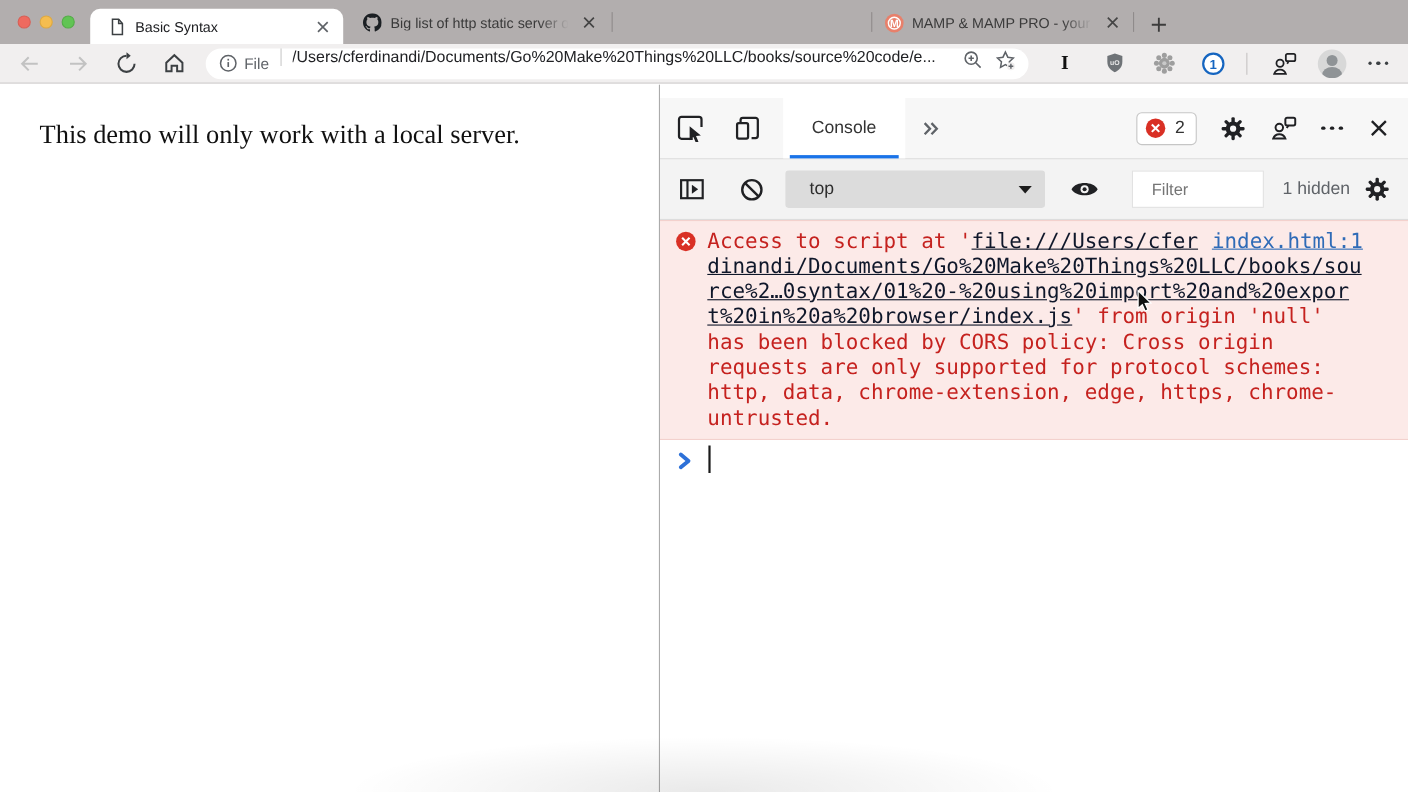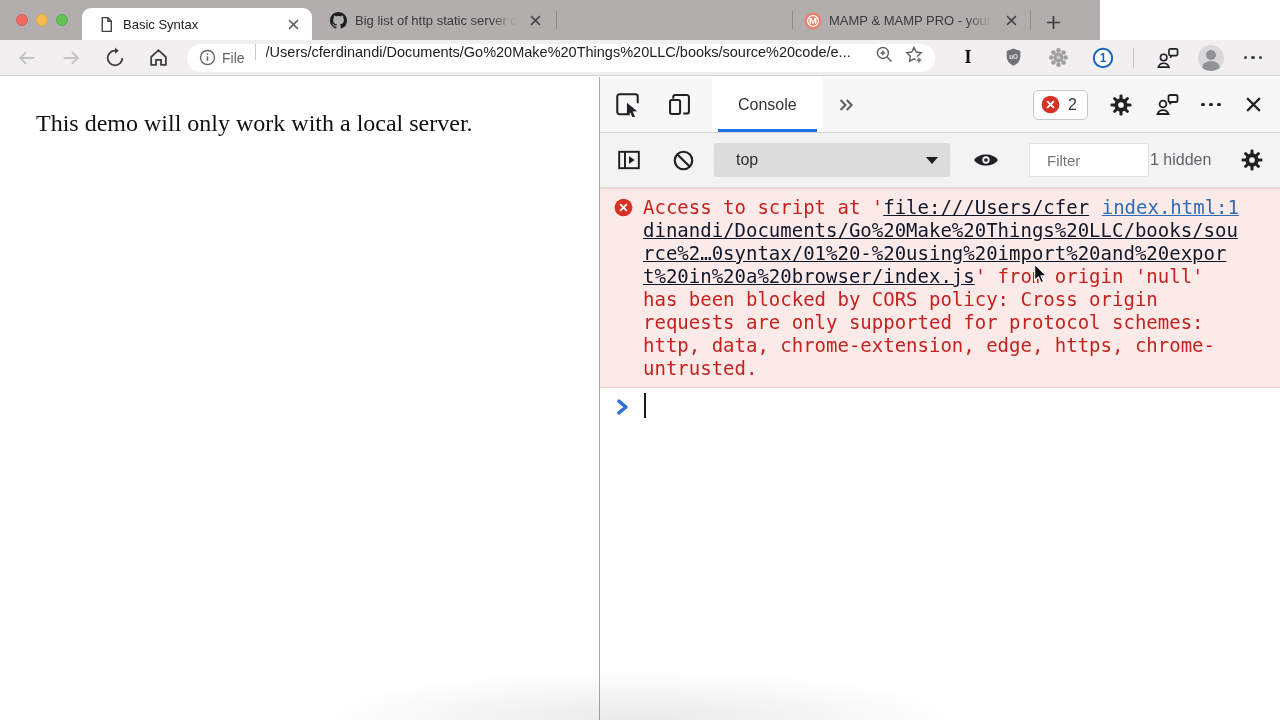--- a/index.html
+++ b/index.html
@@ -1,20 +1,20 @@
 <!DOCTYPE html>
 <html><head>
 <meta charset="utf-8">
 <style>
   * { margin:0; padding:0; box-sizing:border-box; }
   html,body { width:1280px; height:720px; overflow:hidden; }
   body { font-family:"Liberation Sans", sans-serif; background:#fff; position:relative; }
 
   
-  .tabstrip { position:absolute; left:0; top:0; width:1100px; height:40px; background:#b2aeae; }
+  .tabstrip { position:absolute; left:0; top:0; width:1280px; height:40px; background:#b2aeae; }
   .traffic { position:absolute; top:14px; left:16px; display:flex; gap:8px; }
   .traffic span { width:12px; height:12px; border-radius:50%; display:block; }
   .tl-close { background:#ee6a5f; border:1px solid #d95f55;}
   .tl-min   { background:#f5bd4f; border:1px solid #dfa940;}
   .tl-zoom  { background:#61c454; border:1px solid #54ad48;}
   .tab { position:absolute; top:0; height:40px; display:flex; align-items:center; font-size:13px; color:#3a3a3a; }
   .tab.active { top:8px; height:32px; background:#fff; border-radius:9px 9px 0 0; color:#202124; }
   .tab .fav { width:17px; height:17px; flex:0 0 auto; margin-right:8px; }
   .tab .t-title { white-space:nowrap; overflow:hidden; flex:1 1 auto; }
   .tab .t-title.fade { -webkit-mask-image:linear-gradient(90deg,#000 82%,transparent 98%); mask-image:linear-gradient(90deg,#000 82%,transparent 98%); }
@@ -42,41 +42,41 @@
 
   
   .page { position:absolute; left:0; top:77px; width:599px; height:643px; background:#fff; font-family:"Liberation Serif", serif; font-size:24px; line-height:32px; color:#101010; }
   .page-inner { padding:30px 20px 0 36px; width:560px; }
   .page p.p2 { margin-top:27px; max-width:515px; }
   .page a { color:#542d8f; text-decoration:underline; }
   .v-divider { position:absolute; left:599px; top:77px; width:1px; height:643px; background:#ababab; }
 
   
   .devtools { position:absolute; left:600px; top:77px; width:680px; height:643px; background:#fff; }
-  .dt-row1 { height:56px; background:#f7f7f7; border-bottom:1px solid #d5d5d5; display:flex; align-items:center; }
+  .dt-row1 { height:56px; background:#f7f7f7; border-bottom:1px solid #d5d5d5; display:flex; align-items:center;margin-top:12px; }
   .dt-ic { width:30px; height:30px; display:flex; align-items:center; justify-content:center; flex:0 0 auto; }
   .ic-inspect { margin-left:12px; } .ic-device { margin-left:22px; }
   .dt-tab { margin-left:18px; height:55px; padding:0 26px; background:#fff; display:flex; align-items:center; font-size:16px; color:#333; position:relative; flex:0 0 auto; }
   .dt-tab .underline { position:absolute; left:6px; right:6px; bottom:0; height:3px; background:#1a73e8; }
   .ic-more-tabs { margin-left:8px; }
   .err-badge { margin-left:auto; height:30px; border:1px solid #c6c6c6; border-radius:5px; background:#fff; display:flex; align-items:center; padding:0 10px 0 7px; gap:8px; flex:0 0 auto; }
   .err-badge .cnt { font-size:16px; color:#333; }
   .ic-gear1 { margin-left:18px; } .ic-feedback1 { margin-left:16px; } .ic-dtdots { margin-left:14px; } .ic-dtclose { margin-left:12px; margin-right:12px; }
   .dt-dots { display:flex; gap:4.5px; }
   .dt-dots i { width:3.6px; height:3.6px; border-radius:50%; background:#202124; }
 
   .dt-row2 { height:55px; background:#f3f3f3; border-bottom:1px solid #ddd; display:flex; align-items:center; }
   .ic-sidebar { margin-left:14px; } .ic-ban { margin-left:24px; }
   .ctx-select { margin-left:16px; width:236px; height:34px; background:#dcdcdc; border-radius:3px; display:flex; align-items:center; padding:0 12px 0 22px; font-size:16px; color:#2d2d2d; flex:0 0 auto; }
   .ctx-select .tri { margin-left:auto; width:0; height:0; border-left:6px solid transparent; border-right:6px solid transparent; border-top:7px solid #1c1c1c; }
   .ic-eye { margin-left:21px; }
   .filter-box { margin-left:28px; width:120px; height:34px; background:#fff; border:1px solid #e2e2e2; flex:0 0 auto; display:flex; align-items:center; }
   .filter-box input { border:none; outline:none; width:100%; height:100%; font-size:15px; padding:0 0 0 17px; font-family:"Liberation Sans", sans-serif; color:#202124; background:transparent; }
   .filter-box input::placeholder { color:#757575; }
-  .hidden-lbl { margin-left:1px; font-size:16px; color:#5f6368; flex:0 0 auto; }
+  .hidden-lbl { margin-left:17px; font-size:16px; color:#5f6368; flex:0 0 auto; }
   .ic-gear2 { margin-left:auto; margin-right:13px; }
 
   
   .console-msg { position:relative; background:#fceae8; border-top:1px solid #f3d1cd; border-bottom:1px solid #f3d1cd; padding:7px 0 7px 0; min-height:198px; }
   .console-msg .err-ic { position:absolute; left:14px; top:9px; }
   .msg-text { margin-left:43px; width:596px; font-family:"DejaVu Sans Mono", monospace; font-size:19px; line-height:23px; color:#c5221f; word-wrap:break-word; }
   .msg-text .src-link { float:right; margin-left:10px; color:#2f6bb7; text-decoration:underline; }
   .msg-text .mono-link { color:#0f172a; text-decoration:underline; word-break:break-all; }
   .prompt-row { display:flex; align-items:flex-start; padding:8px 0 0 16px; }
   .prompt-caret { width:2px; height:25px; background:#1b1b1b; margin-left:14px; margin-top:-3px; }

